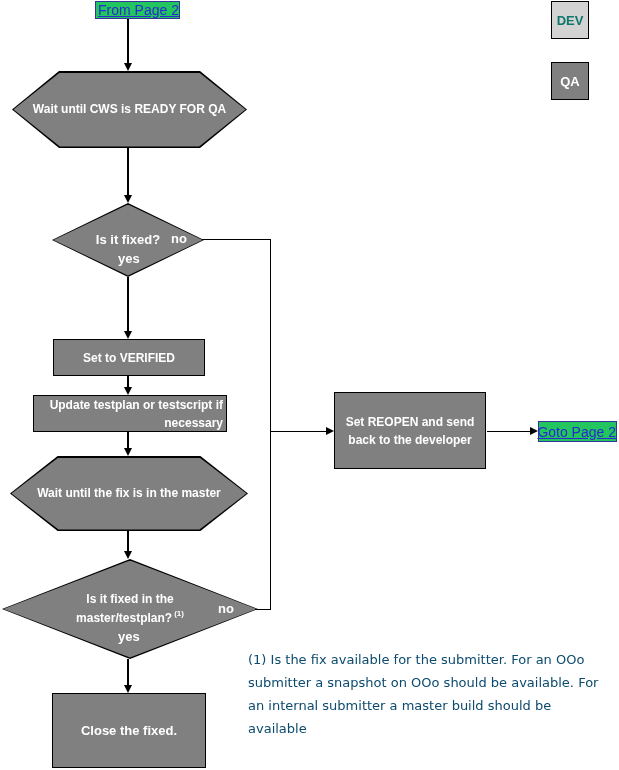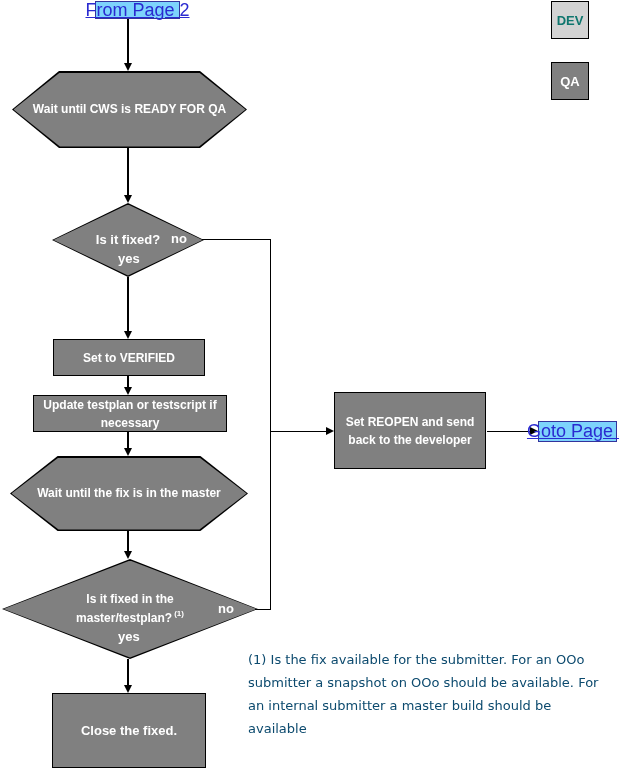--- a/index.html
+++ b/index.html
@@ -27,44 +27,44 @@
   .shape-label{position:absolute;inset:0;display:flex;flex-direction:column;align-items:center;
         justify-content:center;color:#fff;font-weight:bold;font-size:12px;text-align:center;
         white-space:nowrap;line-height:1.45;}
   .d1-label{font-size:13px;}
   .sup{font-size:8px;vertical-align:6px;margin-left:2px;}
 
   
   .branch{position:absolute;color:#fff;font-size:13px;font-weight:bold;}
 
   
-  .linkbox{position:absolute;box-sizing:border-box;background:#7dd3fc;
+  .linkbox{position:absolute;box-sizing:border-box;background:#22c55e;
         border:1px solid var(--link-border,#33339c);display:flex;align-items:center;
-        justify-content:center;font-size:18px;cursor:pointer;}
+        justify-content:flex-end;font-size:14px;cursor:pointer;}
   .linkbox span{color:var(--link-blue,#2a2ad0);text-decoration:underline;white-space:nowrap;}
   .lnk-from{left:95px;top:1px;width:85px;height:18px;}
   .lnk-goto{left:538px;top:421px;width:79px;height:21px;}
 
   
   .legend{position:absolute;box-sizing:border-box;width:38px;height:38px;border:1px solid #000;
         display:flex;align-items:center;justify-content:center;font-weight:bold;font-size:13px;}
   .legend-dev{left:551px;top:1px;background:var(--dev-gray,#d3d3d3);color:#0f766e;}
   .legend-qa{left:551px;top:62px;background:var(--shape-gray,#808080);color:#fff;}
 
   
   .footnote{position:absolute;left:248px;top:648px;width:356px;color:#0c4a6e;
         font-family:"DejaVu Sans",sans-serif;font-size:13px;line-height:23px;}
 
   
   .hex1{left:12px;top:71px;width:235px;height:77px;}
   .hex2{left:10px;top:456px;width:238px;height:75px;}
   .dia1{left:52px;top:203px;width:152px;height:74px;}
   .dia2{left:2px;top:559px;width:256px;height:100px;}
   .r-verified{left:53px;top:339px;width:152px;height:37px;}
-  .r-update{left:33px;top:395px;width:194px;height:37px;}
+  .r-update{left:33px;top:395px;width:194px;height:37px;text-align:right;}
   .r-close{left:52px;top:693px;width:154px;height:75px;font-size:13px;}
   .r-reopen{left:334px;top:392px;width:152px;height:77px;}
 </style>
 </head>
 <body>
 
 <div class="canvas">
 
   <div class="linkbox lnk-from">
     <span>From Page 2</span>

